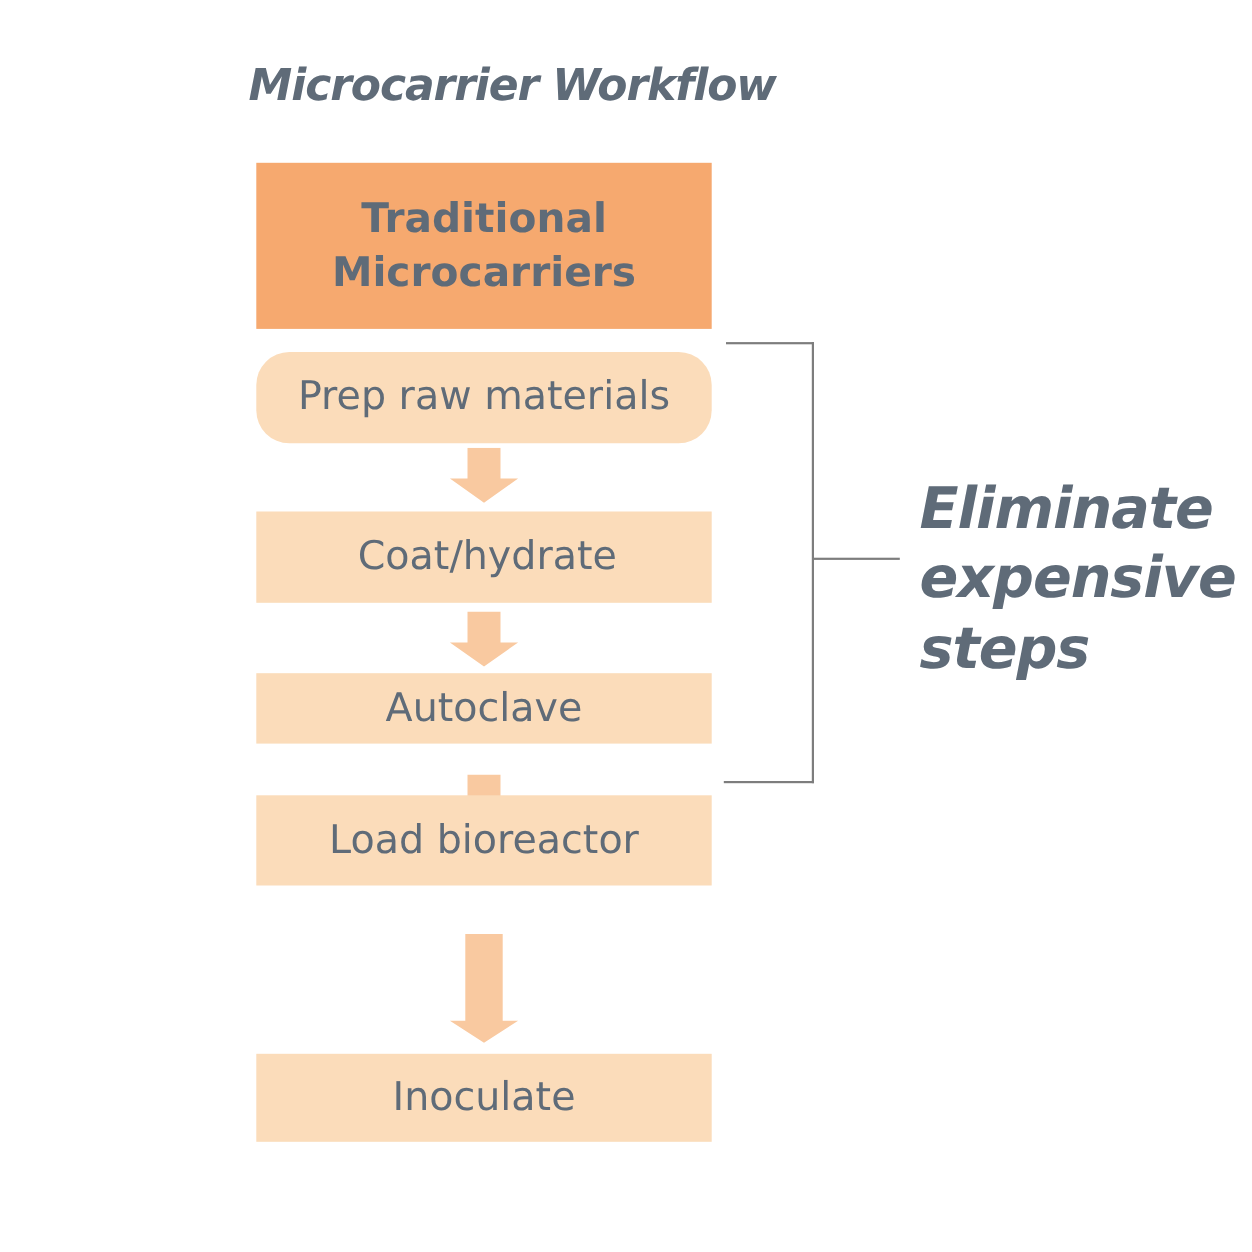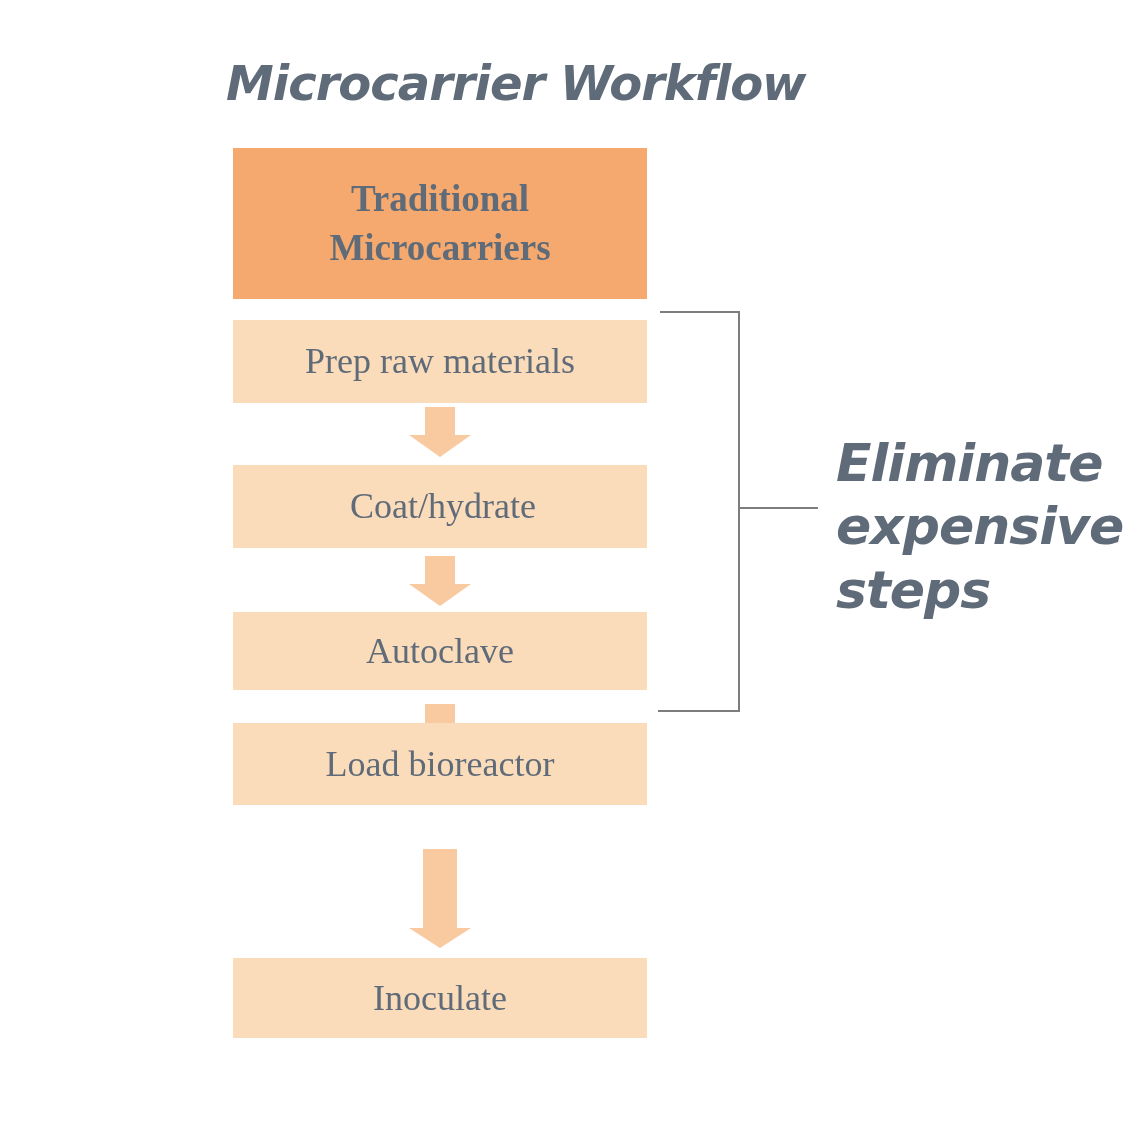--- a/index.html
+++ b/index.html
@@ -14,21 +14,21 @@
     background: #ffffff;
     overflow: hidden;
     font-family: "DejaVu Sans", "Liberation Sans", sans-serif;
   }
 
   
   .diagram-title {
     position: absolute;
     left: 226px;
     top: 55px;
-    font-size: 48px;
+    font-size: 40px;
     font-weight: bold;
     font-style: italic;
     color: var(--text-gray, #636E7B);
     letter-spacing: -1px;
     white-space: nowrap;
   }
 
   
   .flow-box {
     position: absolute;
@@ -38,35 +38,34 @@
     align-items: center;
     justify-content: center;
     text-align: center;
     box-sizing: border-box;
     padding: 0 14px;
   }
   .flow-box .box-label {
     color: var(--text-gray, #5F6B78);
     font-size: 36px;
     line-height: 1.3;
-    font-family: Liberation Serif, serif;
   }
   .flow-box.source {
     top: 148px;
     height: 151px;
     background: var(--source-bg, #F6A96F);
   }
   .flow-box.source .box-label {
     font-weight: bold;
     font-size: 37px;
   }
   .flow-box.step { background: var(--step-bg, #FBDCBA); }
-  .box-prep       { top: 320px; height: 83px; }
+  .box-prep       { top: 320px; height: 83px; border-radius: 30px; }
   .box-coat       { top: 465px; height: 83px; padding-left: 20px; }
-  .box-autoclave  { top: 612px; height: 78px; }
+  .box-autoclave  { top: 612px; height: 64px; }
   .box-load       { top: 723px; height: 82px; }
   .box-inoculate  { top: 958px; height: 80px; }
 
   
   .arrow {
     position: absolute;
     left: 408px;
   }
   .arrow-1 { top: 407px; }
   .arrow-2 { top: 556px; }

